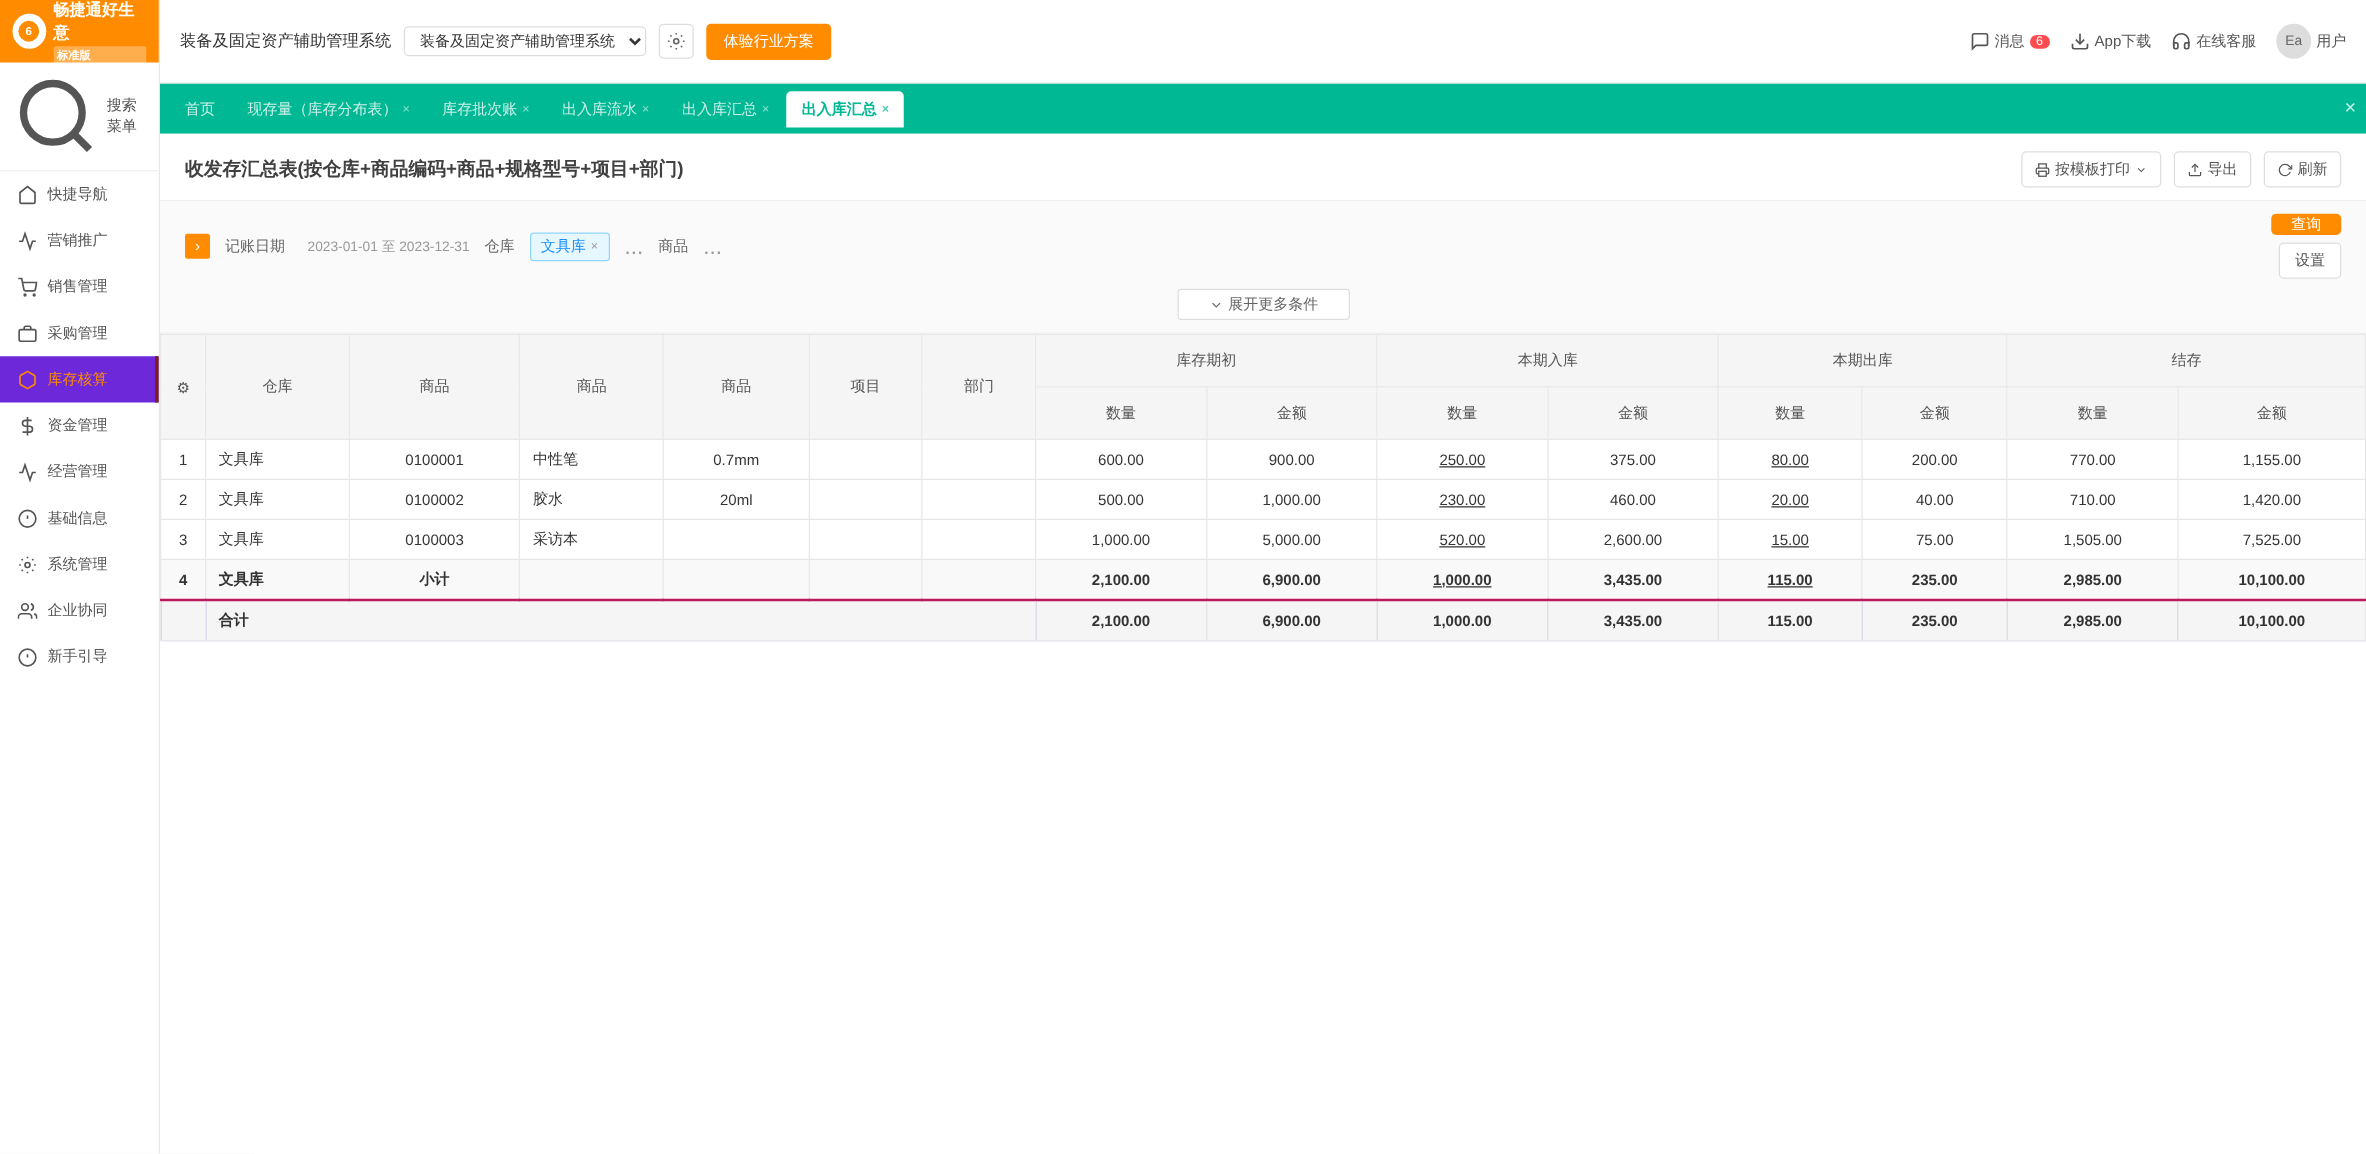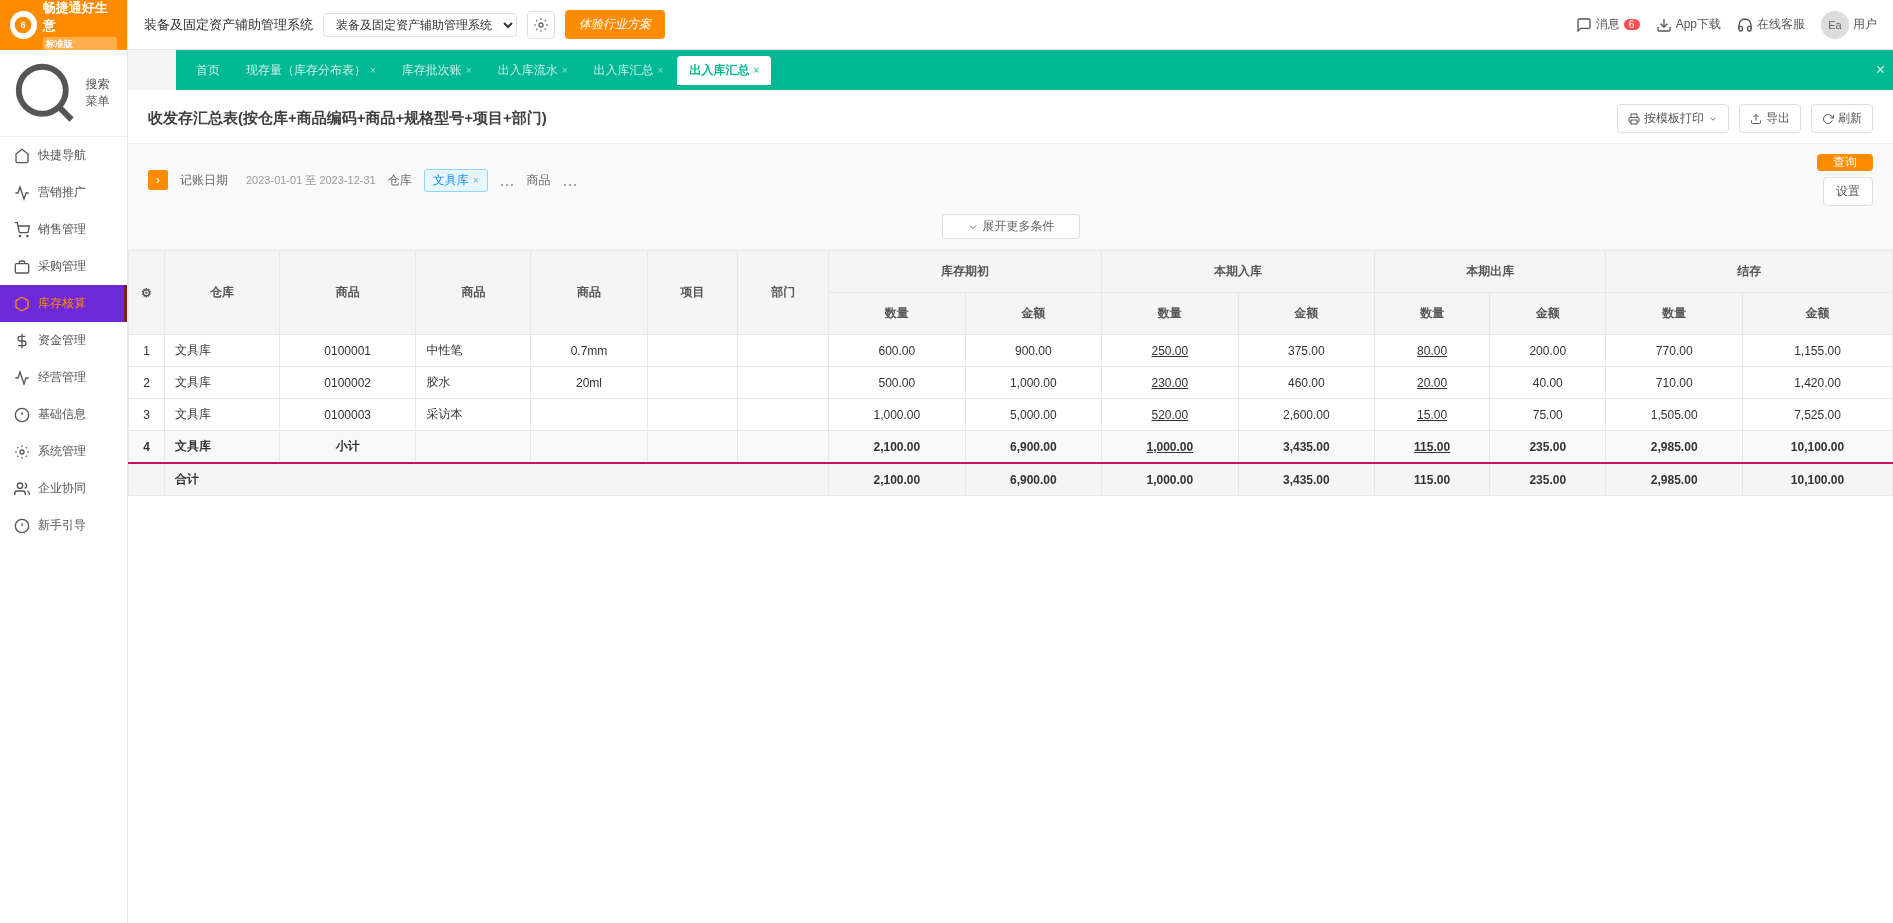--- a/index.html
+++ b/index.html
@@ -14,32 +14,32 @@
     .sidebar-search { padding: 8px 10px; display: flex; align-items: center; gap: 5px; cursor: pointer; color: #555; border-bottom: 1px solid #f0f0f0; }
     .sidebar-nav { flex: 1; overflow-y: auto; }
     .sidebar-item { display: flex; align-items: center; gap: 8px; padding: 10px 14px; cursor: pointer; color: #555; font-size: 12px; }
     .sidebar-item.active { background: #6d28d9; color: #ff8c00; border-right: 3px solid #7f1d1d; }
     .sidebar-item svg { width: 16px; height: 16px; flex-shrink: 0; }
 
     
     .main { flex: 1; display: flex; flex-direction: column; overflow: hidden; }
 
     
-    .topbar { height: 50px; background: #fff; display: flex; align-items: center; padding: 0 16px; border-bottom: 1px solid #e8e8e8; justify-content: space-between; flex-shrink: 0; }
+    .topbar { height: 67px; background: #fff; display: flex; align-items: center; padding: 0 16px; border-bottom: 1px solid #e8e8e8; justify-content: space-between; flex-shrink: 0; }
     .topbar-left { display: flex; align-items: center; gap: 10px; }
     .topbar-select { border: 1px solid #ddd; border-radius: 4px; padding: 3px 8px; font-size: 12px; color: #333; background: #fff; cursor: pointer; }
     .topbar-settings { width: 28px; height: 28px; border: 1px solid #ddd; border-radius: 4px; display: flex; align-items: center; justify-content: center; cursor: pointer; color: #666; }
-    .topbar-btn { background: #ff8c00; color: #fff; border: none; border-radius: 4px; padding: 6px 14px; font-size: 12px; cursor: pointer; font-style: italic; }
+    .topbar-btn { background: #ff8c00; color: #fff; border: none; border-radius: 4px; padding: 6px 14px; font-size: 12px; cursor: pointer; }
     .topbar-right { display: flex; align-items: center; gap: 16px; color: #555; font-size: 12px; }
     .topbar-right-item { display: flex; align-items: center; gap: 4px; cursor: pointer; }
     .badge { background: #ff4d4f; color: #fff; border-radius: 8px; padding: 0 5px; font-size: 10px; min-width: 16px; text-align: center; }
     .user-avatar { width: 28px; height: 28px; background: #ddd; border-radius: 50%; display: flex; align-items: center; justify-content: center; font-size: 11px; color: #666; }
 
     
-    .tabs { height: 40px; background: #00b894; display: flex; align-items: center; padding: 0 8px; gap: 2px; flex-shrink: 0; overflow-x: auto; margin-left: 48px; }
+    .tabs { height: 40px; background: #00b894; display: flex; align-items: center; padding: 0 8px; gap: 2px; flex-shrink: 0; overflow-x: auto; }
     .tab { display: flex; align-items: center; gap: 4px; padding: 6px 12px; cursor: pointer; font-size: 12px; color: rgba(255,255,255,0.8); border-radius: 4px 4px 0 0; white-space: nowrap; }
     .tab.active { background: #fff; color: #00b894; font-weight: bold; }
     .tab-close { font-size: 10px; color: inherit; opacity: 0.7; cursor: pointer; }
     .tabs-close-all { margin-left: auto; color: #fff; cursor: pointer; font-size: 16px; opacity: 0.8; }
 
     
     .content { flex: 1; background: #fff; overflow: auto; padding: 0; }
 
     
     .page-header { padding: 14px 20px 10px; border-bottom: 1px solid #f0f0f0; display: flex; align-items: center; justify-content: space-between; }
@@ -55,21 +55,21 @@
     .filter-tag-close { cursor: pointer; color: #999; font-size: 10px; }
     .filter-more { color: #999; cursor: pointer; font-size: 18px; line-height: 1; }
     .filter-expand-btn { display: flex; align-items: center; gap: 4px; color: #666; cursor: pointer; font-size: 12px; border: 1px solid #ddd; border-radius: 3px; padding: 3px 24px; background: #fff; }
     .query-btn { background: #ff8c00; color: #fff; border: none; border-radius: 4px; padding: 0 16px; font-size: 12px; cursor: pointer; }
     .set-btn { background: #fff; color: #555; border: 1px solid #ddd; border-radius: 4px; padding: 5px 12px; font-size: 12px; cursor: pointer; }
 
     
     .table-wrapper { overflow: auto; }
     table { width: 100%; border-collapse: collapse; font-size: 12px; }
     thead tr { background: #f5f5f5; }
-    th { padding: 12px 10px; text-align: center; color: #555; font-weight: bold; border: 1px solid #e8e8e8; white-space: nowrap; }
+    th { padding: 12px 10px; text-align: center; color: #555; font-weight: normal; border: 1px solid #e8e8e8; white-space: nowrap; }
     th.settings-th { width: 36px; }
     td { padding: 7px 10px; text-align: center; border: 1px solid #e8e8e8; color: #333; white-space: nowrap; }
     td.left { text-align: left; }
     tr.subtotal td { font-weight: bold; background: #f9f9f9; }
     .underline { text-decoration: underline; cursor: pointer; color: #333; }
 
     
     .table-footer { background: #6d28d9; border-top: 2px solid #be185d; }
     .table-footer td { font-weight: bold; background: #f5f5f5; }
 

